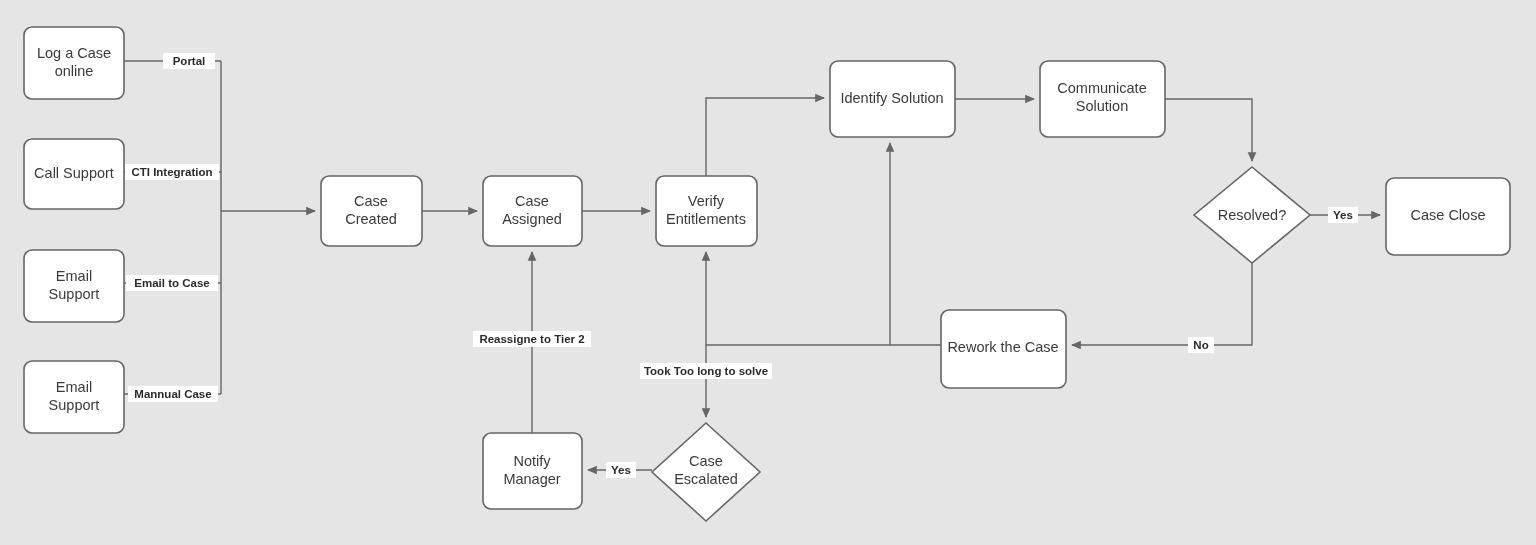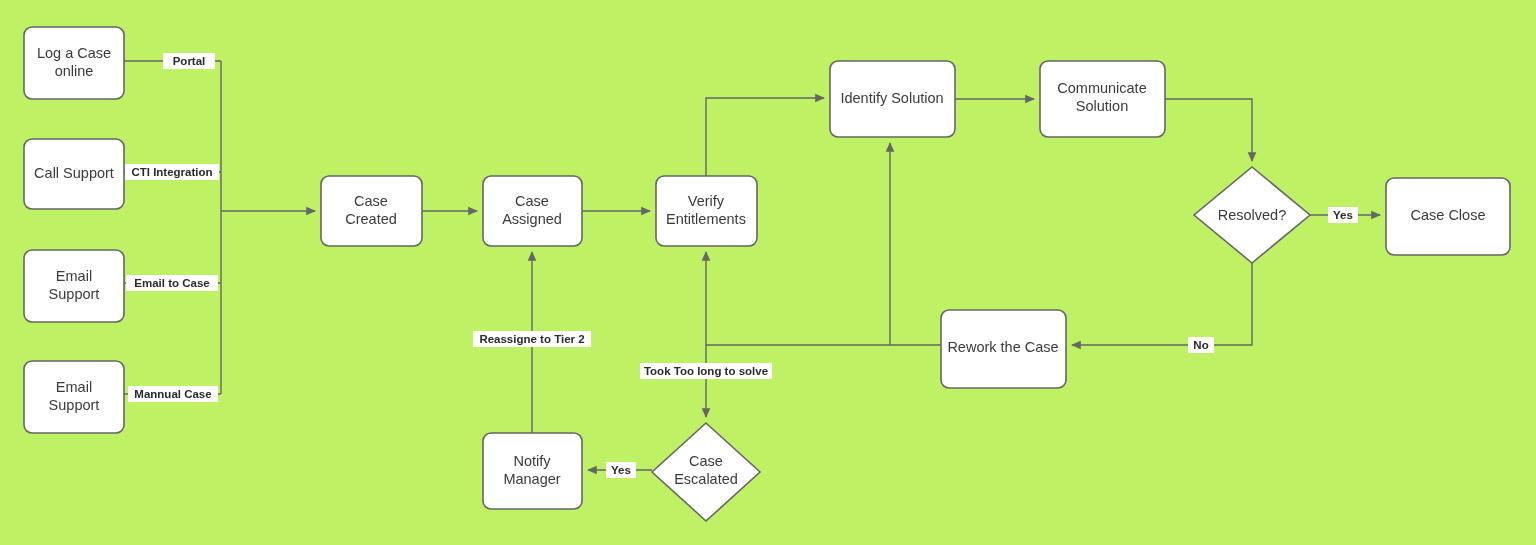--- a/index.html
+++ b/index.html
@@ -10,21 +10,21 @@
   body {
     width: 1536px;
     height: 545px;
     overflow: hidden;
     font-family: "Liberation Sans", sans-serif;
   }
   #canvas {
     position: relative;
     width: 1536px;
     height: 545px;
-    background: #bef264;
+    background: #e5e5e5;
   }
   svg#flow {
     position: absolute;
     left: 0;
     top: 0;
     width: 1536px;
     height: 545px;
   }
   .node-shape {
     fill: #ffffff;

